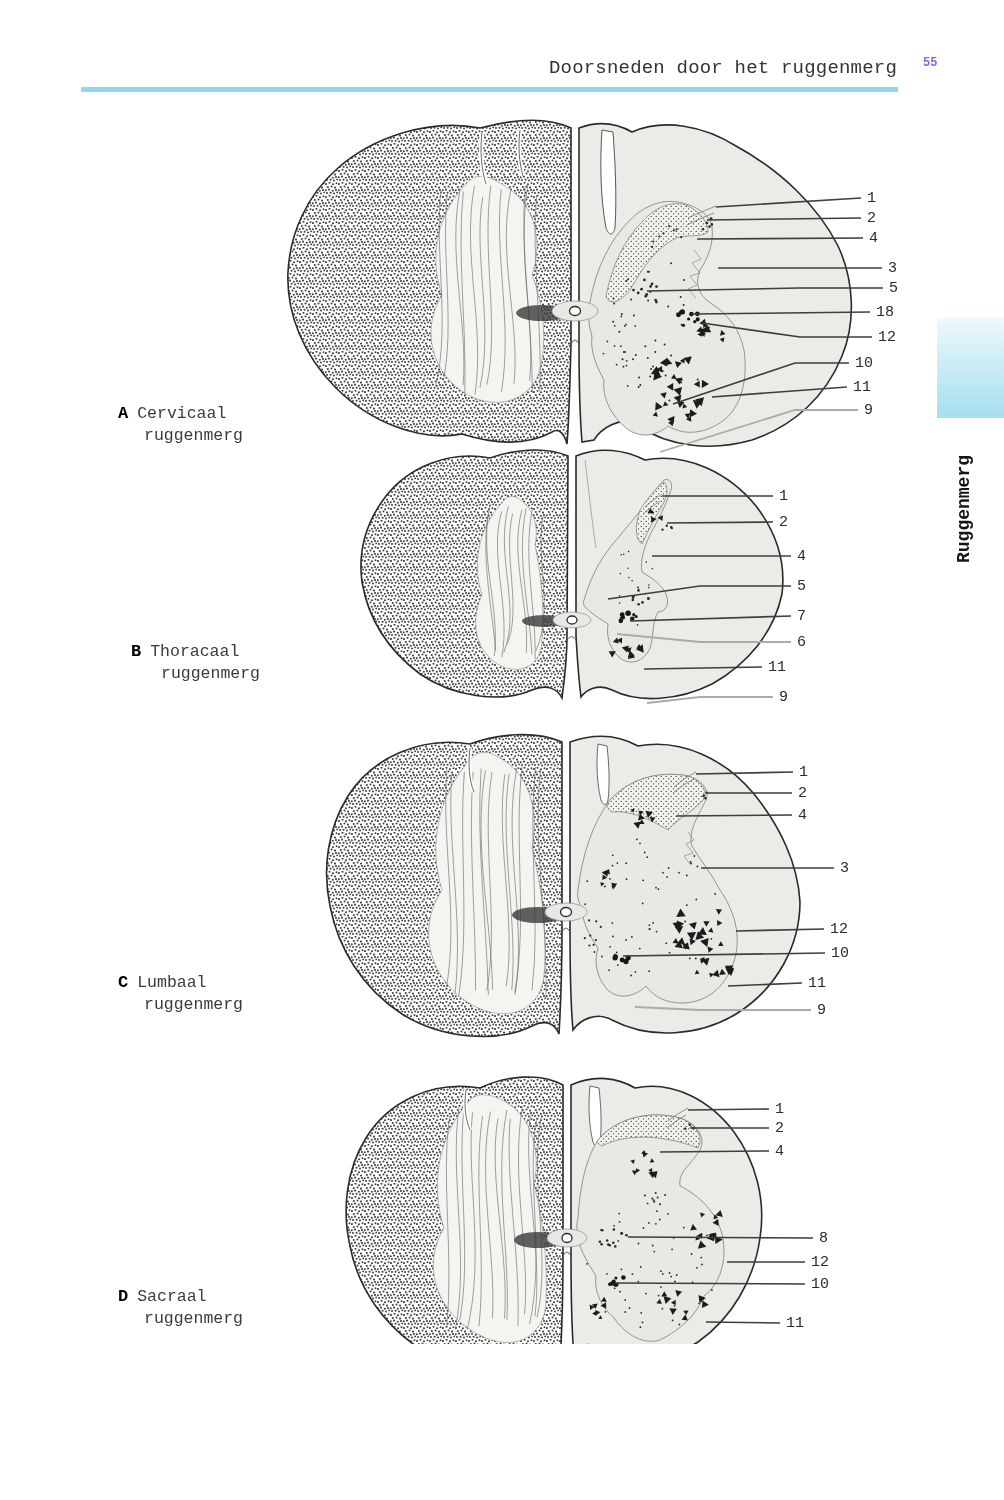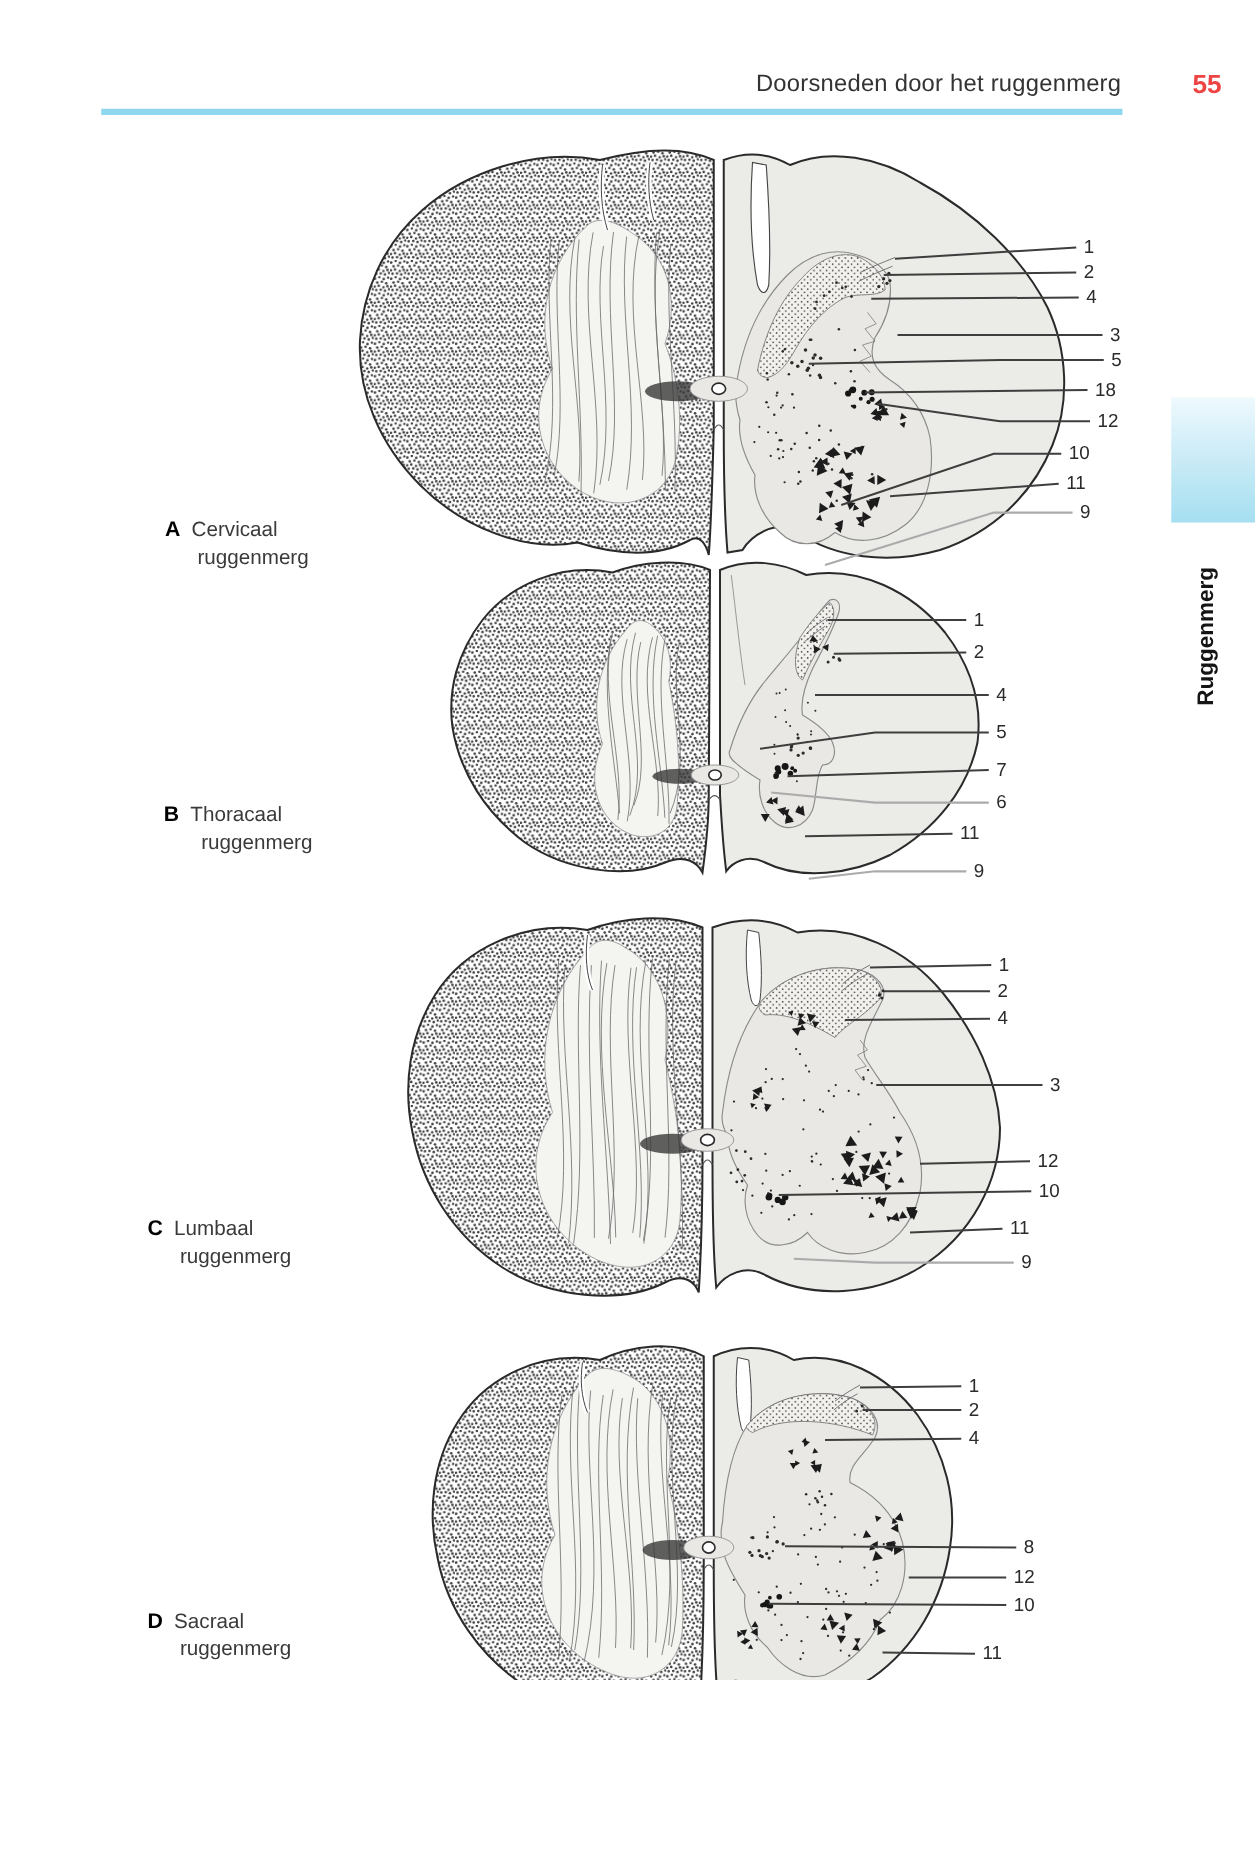--- a/index.html
+++ b/index.html
@@ -1,20 +1,20 @@
 <!DOCTYPE html>
 <html><head>
 <meta charset="utf-8">
 <style>
   html,body{margin:0;padding:0;background:#fff;}
   #page{position:relative;width:1004px;height:1344px;background:#ffffff;overflow:hidden;
-        font-family:Liberation Sans, sans-serif;}
+        font-family:Liberation Mono, monospace;}
   #art{position:absolute;left:0;top:0;width:1004px;height:1500px;}
   .hdr-title{position:absolute;top:57px;right:107px;font-size:19px;color:#333;letter-spacing:.2px;}
-  .hdr-num{position:absolute;top:56px;left:954px;font-size:21px;font-weight:bold;color:#ef4444;}
+  .hdr-num{position:absolute;top:56px;left:923px;font-size:12px;font-weight:bold;color:#8b5cf6;}
   .hdr-rule{position:absolute;left:81px;top:87px;width:817px;height:5px;background:#8ed7ee;}
   .tab{position:absolute;left:937px;top:318px;width:67px;height:100px;
        background:linear-gradient(180deg,#eef9fd 0%,#cdecf7 45%,#a5dff1 100%);}
   .tab-txt{position:absolute;left:896px;top:497px;width:140px;height:24px;text-align:center;
        font-size:18px;font-weight:bold;color:#151515;transform:rotate(-90deg);}
   .sec-label{position:absolute;font-size:16.5px;color:#3a3a3a;line-height:22px;}
   .sec-label b{color:#000;margin-right:9px;font-size:17px;}
   .sec-label .l2{display:block;margin-left:26px;}
   .sec-label.indent2 .l2{margin-left:30px;}
   .callout{position:absolute;transform:translateY(-50%);font-size:15px;color:#2b2b2b;}
@@ -684,21 +684,21 @@
         <polyline points="690,1128 769,1128" fill="none" stroke="#3e3e3e" stroke-width="1.6"></polyline>
         <polyline points="660,1152 769,1151" fill="none" stroke="#3e3e3e" stroke-width="1.6"></polyline>
         <polyline points="628,1237 813,1238" fill="none" stroke="#3e3e3e" stroke-width="1.6"></polyline>
         <polyline points="727,1262 805,1262" fill="none" stroke="#3e3e3e" stroke-width="1.6"></polyline>
         <polyline points="615,1283 805,1284" fill="none" stroke="#3e3e3e" stroke-width="1.6"></polyline>
         <polyline points="706,1322 780,1323" fill="none" stroke="#3e3e3e" stroke-width="1.6"></polyline>
         <polyline points="666,1354 720,1354 790,1354" fill="none" stroke="#ababab" stroke-width="1.8"></polyline>
       </g>
   </svg>
 
-  <div class="sec-label" style="left:132px;top:403px;margin-top:10px;">
+  <div class="sec-label" style="left:118px;top:403px;">
     <b>A</b><span>Cervicaal</span>
     <span class="l2">ruggenmerg</span>
   </div>
   <div class="sec-label indent2" style="left:118px;top:641px;margin-left:13px;">
     <b>B</b><span>Thoracaal</span>
     <span class="l2">ruggenmerg</span>
   </div>
   <div class="sec-label" style="left:118px;top:972px;">
     <b>C</b><span>Lumbaal</span>
     <span class="l2">ruggenmerg</span>

